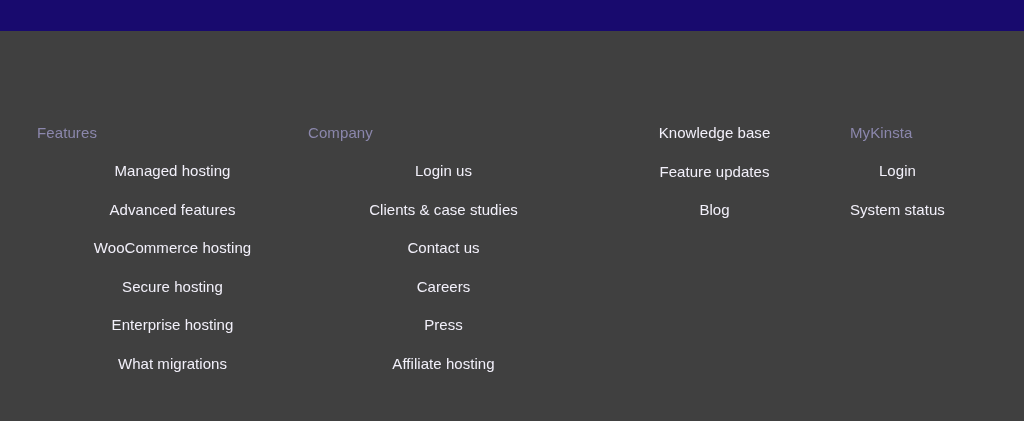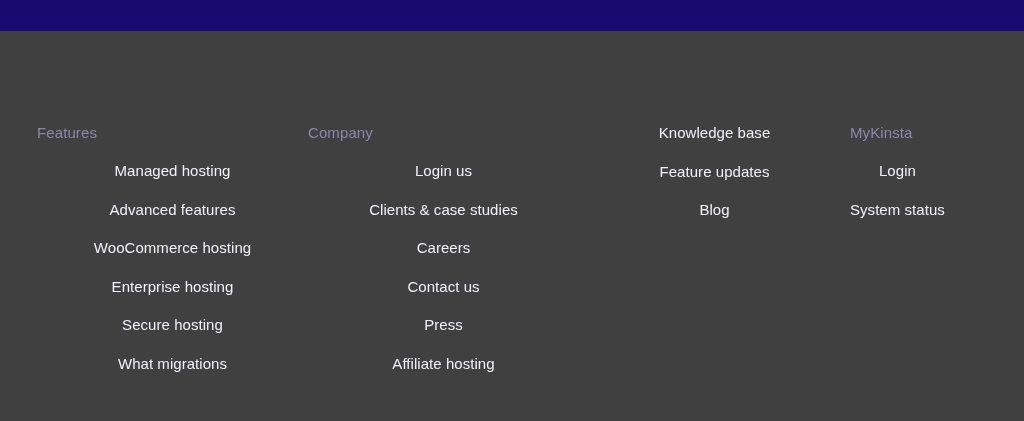--- a/index.html
+++ b/index.html
@@ -82,33 +82,33 @@
 
 <div id="footer-root">
   <nav id="footer-columns">
 
     <div class="footer-col">
       <div class="col-heading">Features</div>
       <ul class="col-links">
         <li><a class="footer-link" href="#">Managed hosting</a></li>
         <li><a class="footer-link" href="#">Advanced features</a></li>
         <li><a class="footer-link" href="#">WooCommerce hosting</a></li>
+        <li><a class="footer-link" href="#">Secure hosting</a></li>
         <li><a class="footer-link" href="#">Enterprise hosting</a></li>
-        <li><a class="footer-link" href="#">Secure hosting</a></li>
         <li><a class="footer-link" href="#">What migrations</a></li>
       </ul>
     </div>
 
     <div class="footer-col">
       <div class="col-heading">Company</div>
       <ul class="col-links">
         <li><a class="footer-link" href="#">Login us</a></li>
         <li><a class="footer-link" href="#">Clients &amp; case studies</a></li>
+        <li><a class="footer-link" href="#">Contact us</a></li>
         <li><a class="footer-link" href="#">Careers</a></li>
-        <li><a class="footer-link" href="#">Contact us</a></li>
         <li><a class="footer-link" href="#">Press</a></li>
         <li><a class="footer-link" href="#">Affiliate hosting</a></li>
       </ul>
     </div>
 
     <div class="footer-col">
       <ul class="col-links">
         <li><a class="footer-link" href="#">Knowledge base</a></li>
         <li><a class="footer-link" href="#">Feature updates</a></li>
         <li><a class="footer-link" href="#">Blog</a></li>

